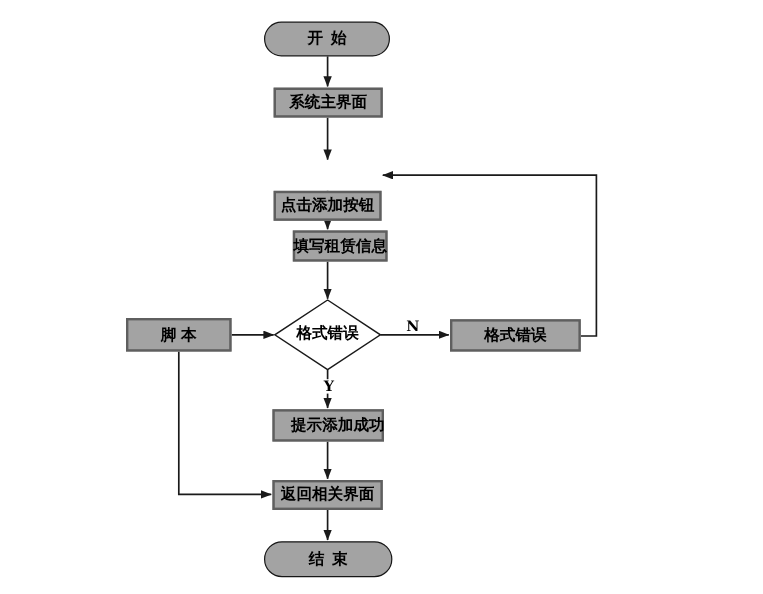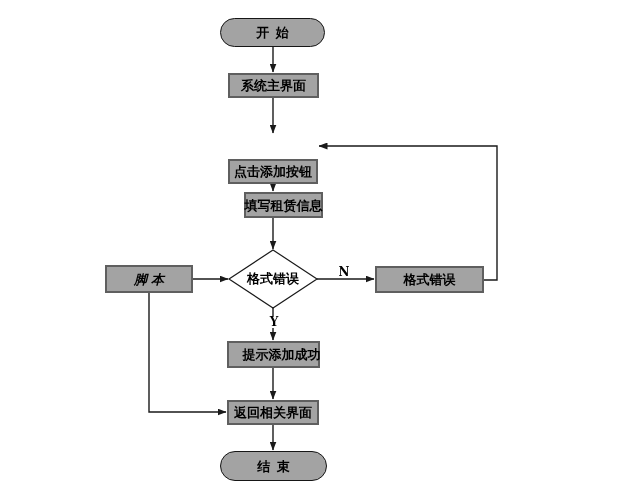--- a/index.html
+++ b/index.html
@@ -113,21 +113,21 @@
   <div class="node terminator" style="left:220px; top:18px; width:105px; height:29px;">开始</div>
 
   <div class="node process" style="left:228px; top:73px; width:91px; height:25px;">系统主界面</div>
 
   <div class="node process" style="left:228px; top:144px; width:90px; height:25px;margin-top:15px;">点击添加按钮</div>
 
   <div class="node process" style="left:224px; top:192px; width:79px; height:26px;margin-left:20px;">填写租赁信息</div>
 
   <div class="diamond-label">格式错误</div>
 
-  <div class="node process script-node" style="left:105px; top:265px; width:88px; height:28px;font-style:italic;">脚本</div>
+  <div class="node process script-node" style="left:105px; top:265px; width:88px; height:28px;">脚本</div>
 
   <div class="node process" style="left:375px; top:266px; width:109px; height:27px;">格式错误</div>
 
   <div class="node process" style="left:227px; top:341px; width:93px; height:27px;padding-left:16px;">提示添加成功</div>
 
   <div class="node process" style="left:227px; top:400px; width:92px; height:25px;">返回相关界面</div>
 
   <div class="node terminator" style="left:220px; top:451px; width:107px; height:30px;">结束</div>
 
   <span class="edge-label edge-label-no">N</span>

